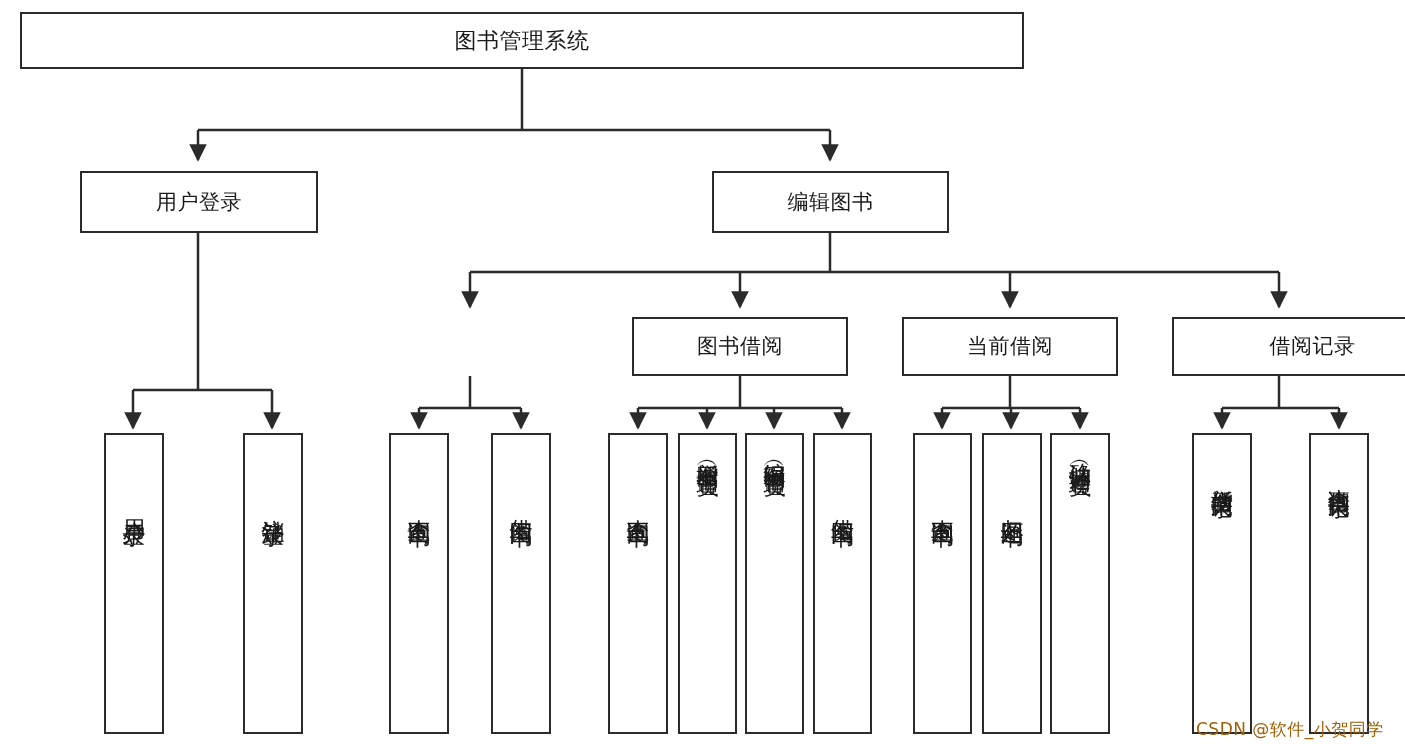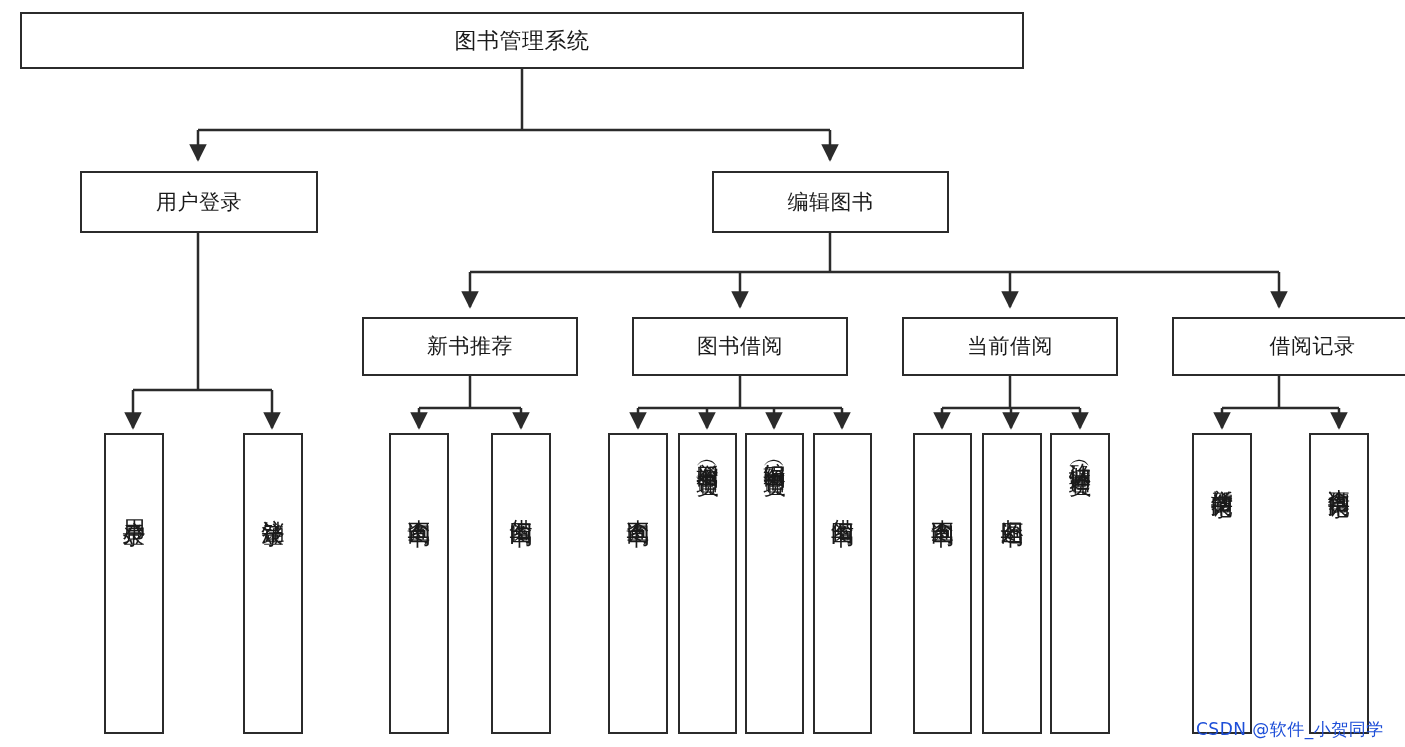--- a/index.html
+++ b/index.html
@@ -58,21 +58,21 @@
     line-height: 1.08;
     letter-spacing: 2px;
     white-space: nowrap;
   }
   .node.vert.tall .lbl {
     font-size: 22px;
   }
   .watermark {
     position: absolute;
     font-size: 17px;
-    color: #1d4ed8;
+    color: #a16207;
     white-space: nowrap;
     z-index: 5;
     letter-spacing: 0.5px;
   }
 </style>
 </head>
 <body>
 
 <div id="canvas">
 
@@ -130,23 +130,20 @@
     <span class="lbl">图书管理系统</span>
   </div>
 
   <div class="node horiz" style="left:80px; top:171px; width:238px; height:62px;">
     <span class="lbl">用户登录</span>
   </div>
   <div class="node horiz" style="left:712px; top:171px; width:237px; height:62px;">
     <span class="lbl">编辑图书</span>
   </div>
 
-  <div class="node horiz" style="left:362px; top:317px; width:216px; height:59px;">
-    <span class="lbl">新书推荐</span>
-  </div>
   <div class="node horiz" style="left:902px; top:317px; width:216px; height:59px;">
     <span class="lbl">当前借阅</span>
   </div>
   <div class="node horiz" style="left:632px; top:317px; width:216px; height:59px;">
     <span class="lbl">图书借阅</span>
   </div>
   <div class="node horiz" style="left:1172px; top:317px; width:240px; height:59px;padding-left:41px;">
     <span class="lbl">借阅记录</span>
   </div>
 

